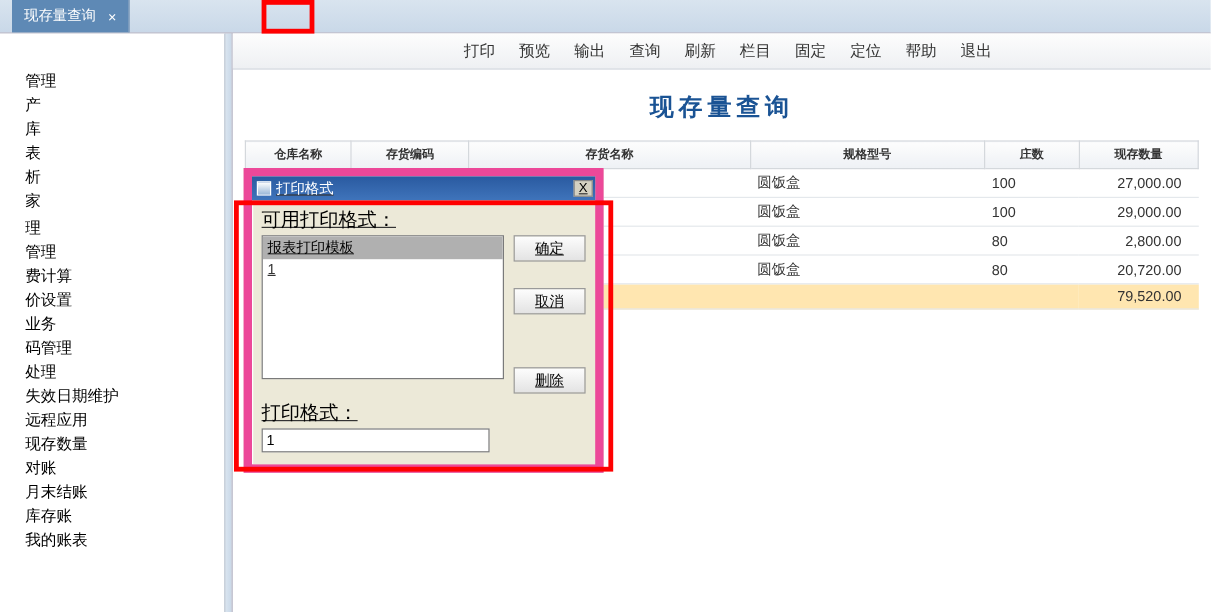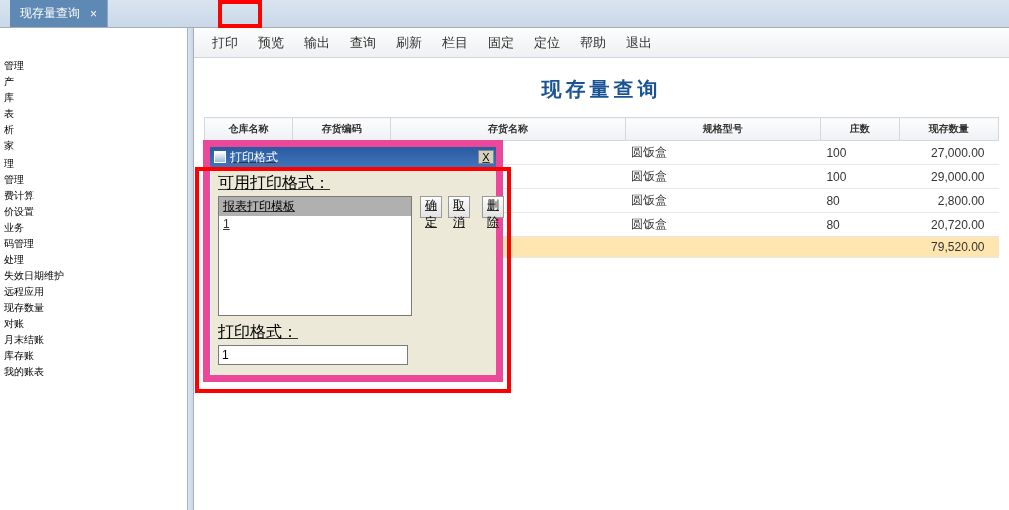--- a/index.html
+++ b/index.html
@@ -37,22 +37,22 @@
     display: flex;
     height: calc(100% - 28px);
   }
   .left-nav {
     width: 188px;
     background: #fff;
     border-right: 1px solid #a6b4c4;
     padding: 30px 0 0 0;
   }
   .left-nav .item {
-    padding: 1px 4px;
-    font-size: 10px;
+    padding: 1px 21px;
+    font-size: 13px;
     color: #000;
     white-space: nowrap;
     overflow: hidden;
   }
   .splitter {
     width: 6px;
     background: linear-gradient(to right,#d9e4ef,#c9d8e8);
     border-right: 1px solid #aab;
   }
   .right-pane {
@@ -64,20 +64,21 @@
   .toolbar {
     height: 30px;
     background: linear-gradient(#fdfdfd,#eef0f3);
     border-bottom: 1px solid #cfd5dc;
     display: flex;
     align-items: center;
     padding-left: 10px;
     gap: 4px;
     font-size: 13px;
     color: #333;
+    justify-content: center;
   }
   .toolbar .tbtn { padding: 2px 8px; cursor: pointer; }
   
   .content-title {
     text-align: center;
     font-size: 20px;
     color: #1a5394;
     font-weight: 600;
     padding: 18px 0 14px 0;
     letter-spacing: 4px;
@@ -158,21 +159,21 @@
   .dialog .row { display:flex; gap:8px; align-items:flex-start; }
   .listbox {
     width: 228px; height: 120px;
     background:#fff;
     border:1px solid #7a7a7a;
     overflow:auto;
     font-size:12px;
   }
   .listbox .li { padding:1px 4px; }
   .listbox .li.sel { background:#b0b0b0; color:#000; }
-  .btncol { display:flex; flex-direction:row; gap:6px; width:68px; }
+  .btncol { display:flex; flex-direction:column; gap:22px; width:68px; }
   .btncol .spacer { flex:1; }
   .winbtn {
     height:22px;
     background: linear-gradient(#fdfdfd,#e3e3e3);
     border:1px solid #9a9a9a;
     font-size:12px;
     cursor:pointer;
     padding: 0 4px;
   }
   .printfmt-input {

